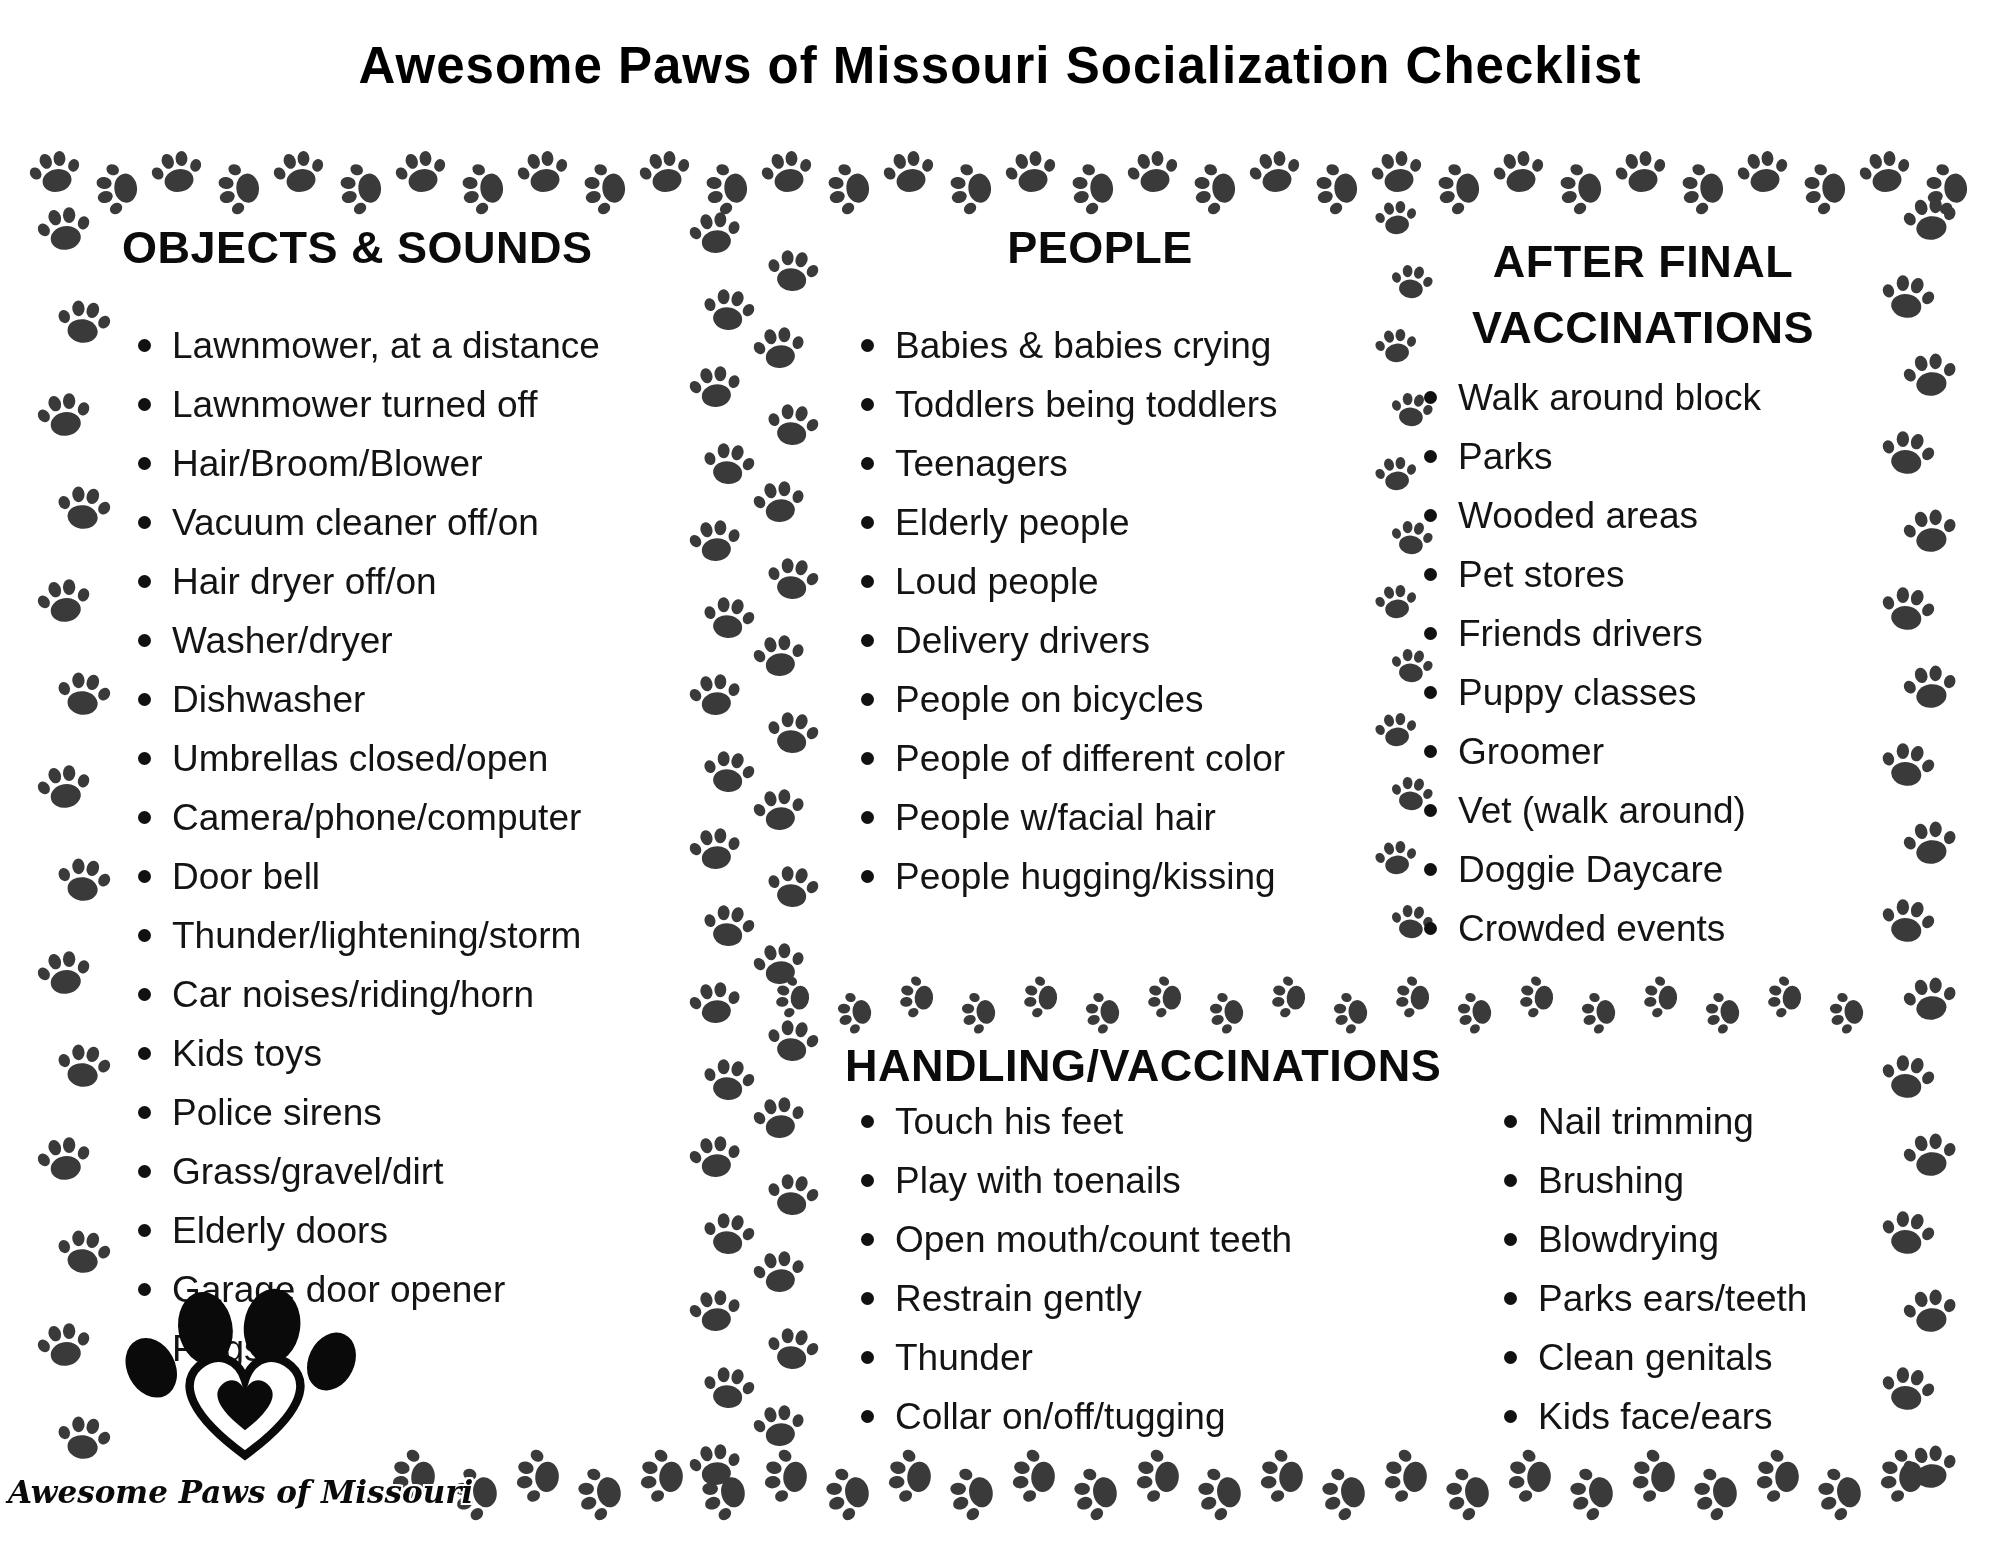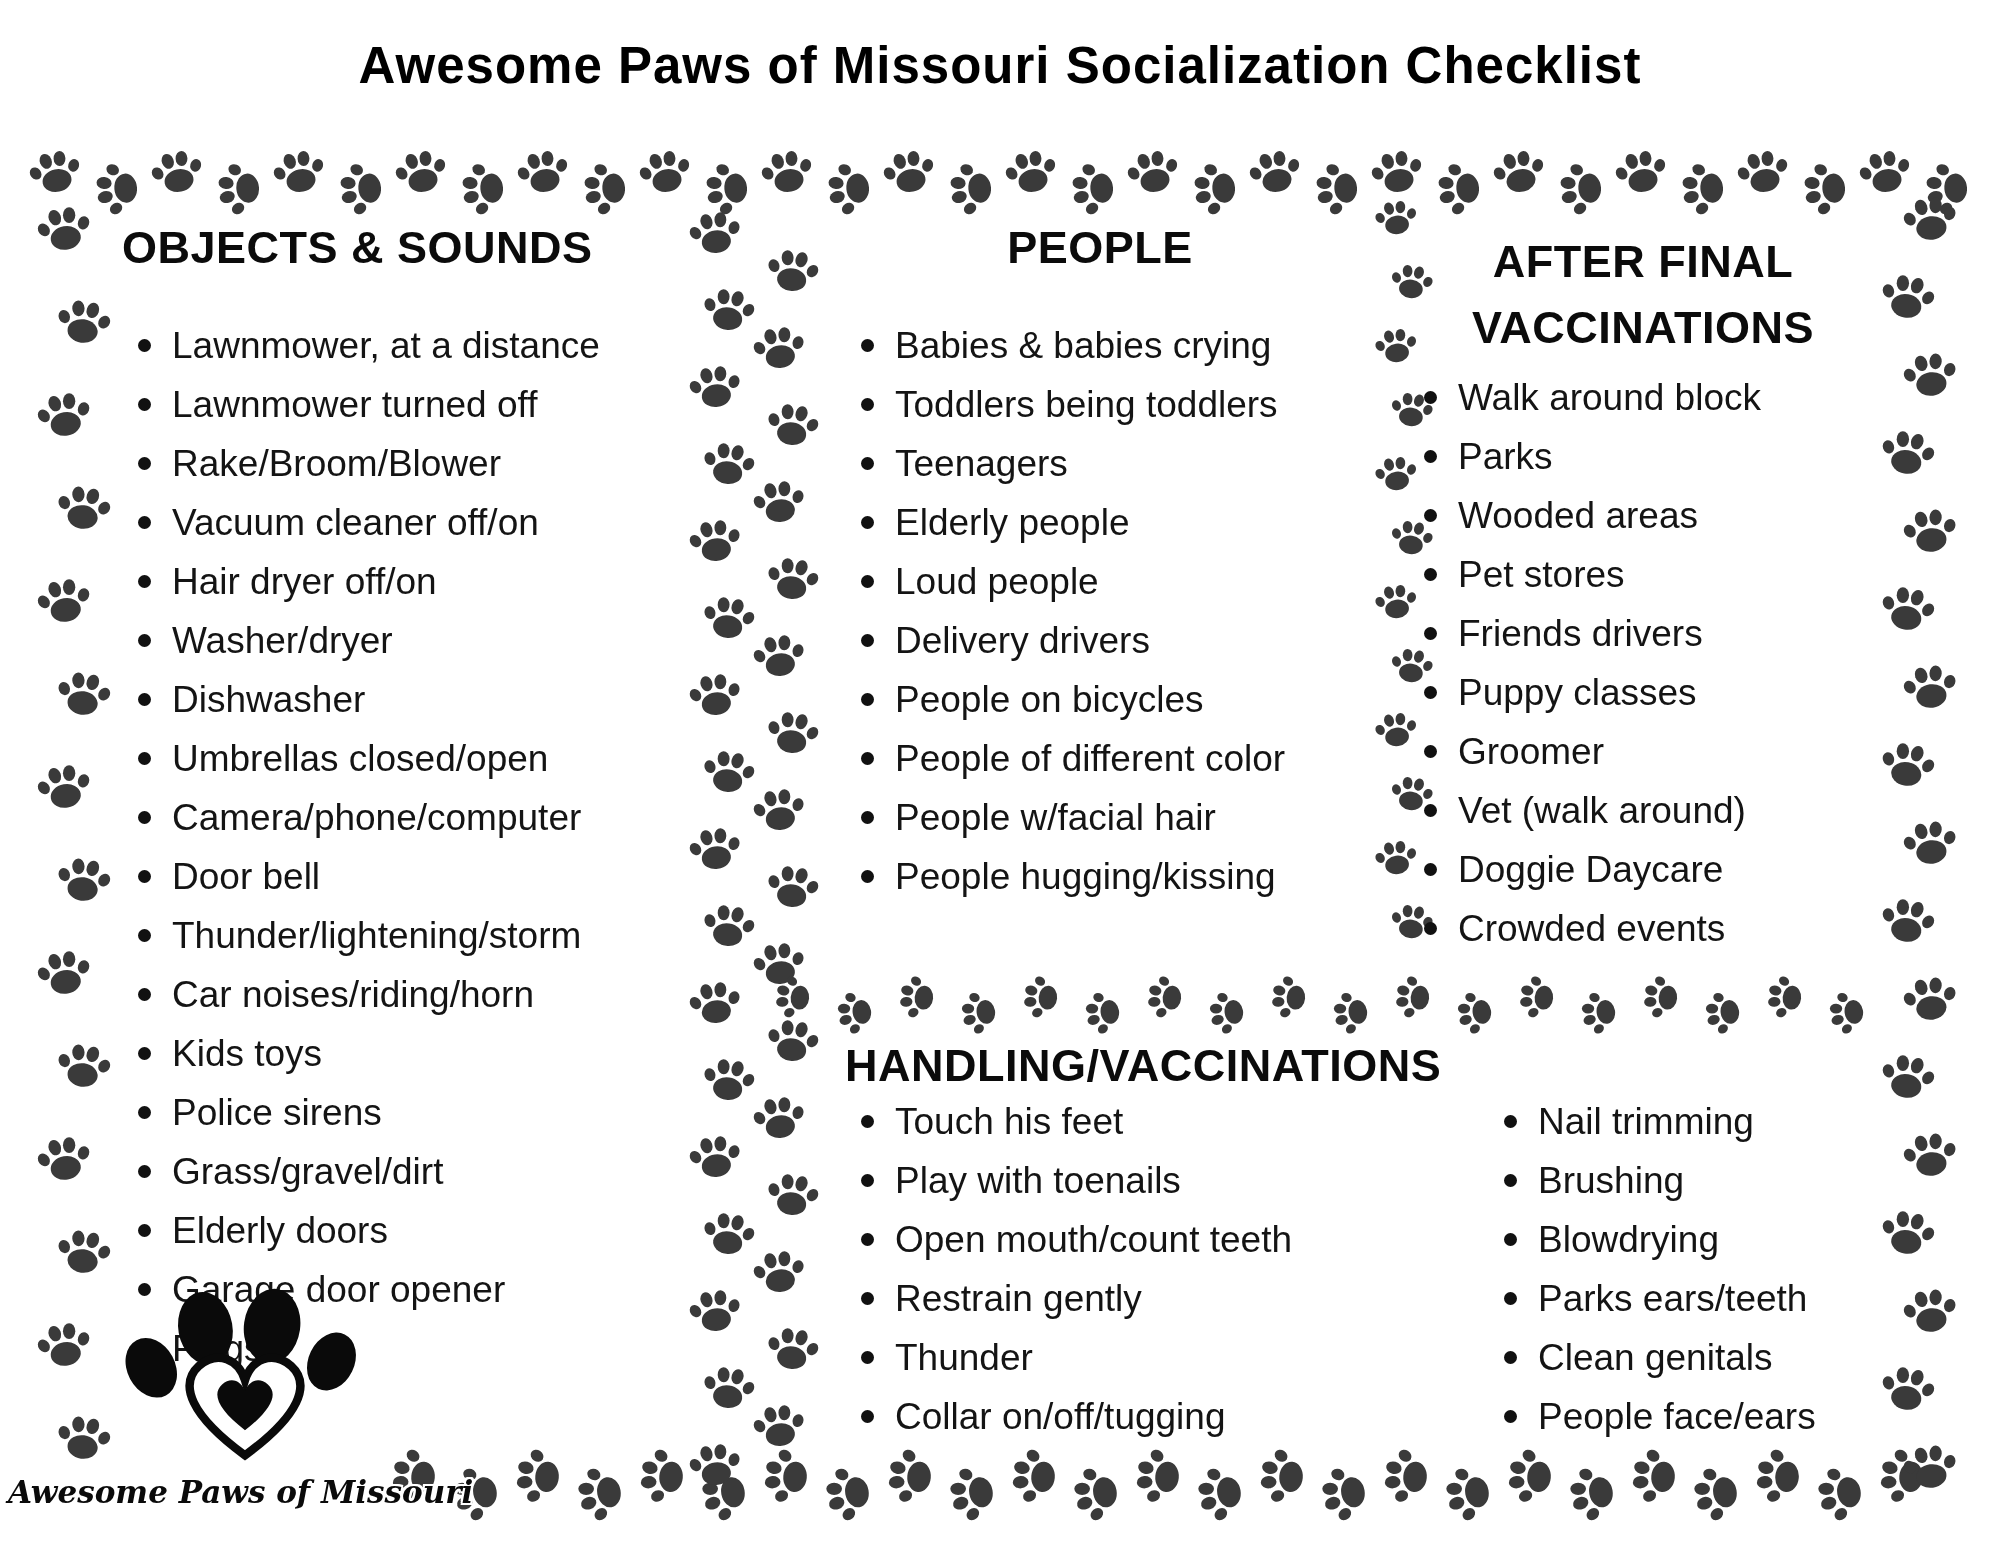--- a/index.html
+++ b/index.html
@@ -1753,21 +1753,21 @@
           </g>
         </svg>
       </div>
     </div>
 
   <div class="section sec-objects">
     <h2>OBJECTS &amp; SOUNDS</h2>
     <ul class="checklist">
         <li>Lawnmower, at a distance</li>
         <li>Lawnmower turned off</li>
-        <li>Rake/Broom/Blower</li>
+        <li>Hair/Broom/Blower</li>
         <li>Vacuum cleaner off/on</li>
         <li>Hair dryer off/on</li>
         <li>Washer/dryer</li>
         <li>Dishwasher</li>
         <li>Umbrellas closed/open</li>
         <li>Camera/phone/computer</li>
         <li>Door bell</li>
         <li>Thunder/lightening/storm</li>
         <li>Car noises/riding/horn</li>
         <li>Kids toys</li>
@@ -1821,21 +1821,21 @@
       <li>Restrain gently</li>
       <li>Thunder</li>
       <li>Collar on/off/tugging</li>
     </ul>
   <ul class="checklist list-handling-right">
       <li>Nail trimming</li>
       <li>Brushing</li>
       <li>Blowdrying</li>
       <li>Parks ears/teeth</li>
       <li>Clean genitals</li>
-      <li>People face/ears</li>
+      <li>Kids face/ears</li>
     </ul>
 
   <div class="logo">
     <svg viewBox="0 0 240 170" xmlns="http://www.w3.org/2000/svg">
       <g fill="#0a0a0a">
         <ellipse cx="30" cy="80" rx="23" ry="30" transform="rotate(-28 30 80)"></ellipse>
         <ellipse cx="82" cy="42" rx="26" ry="35" transform="rotate(-10 82 42)"></ellipse>
         <ellipse cx="146" cy="40" rx="27" ry="36" transform="rotate(8 146 40)"></ellipse>
         <ellipse cx="203" cy="74" rx="22" ry="29" transform="rotate(26 203 74)"></ellipse>
       </g>

